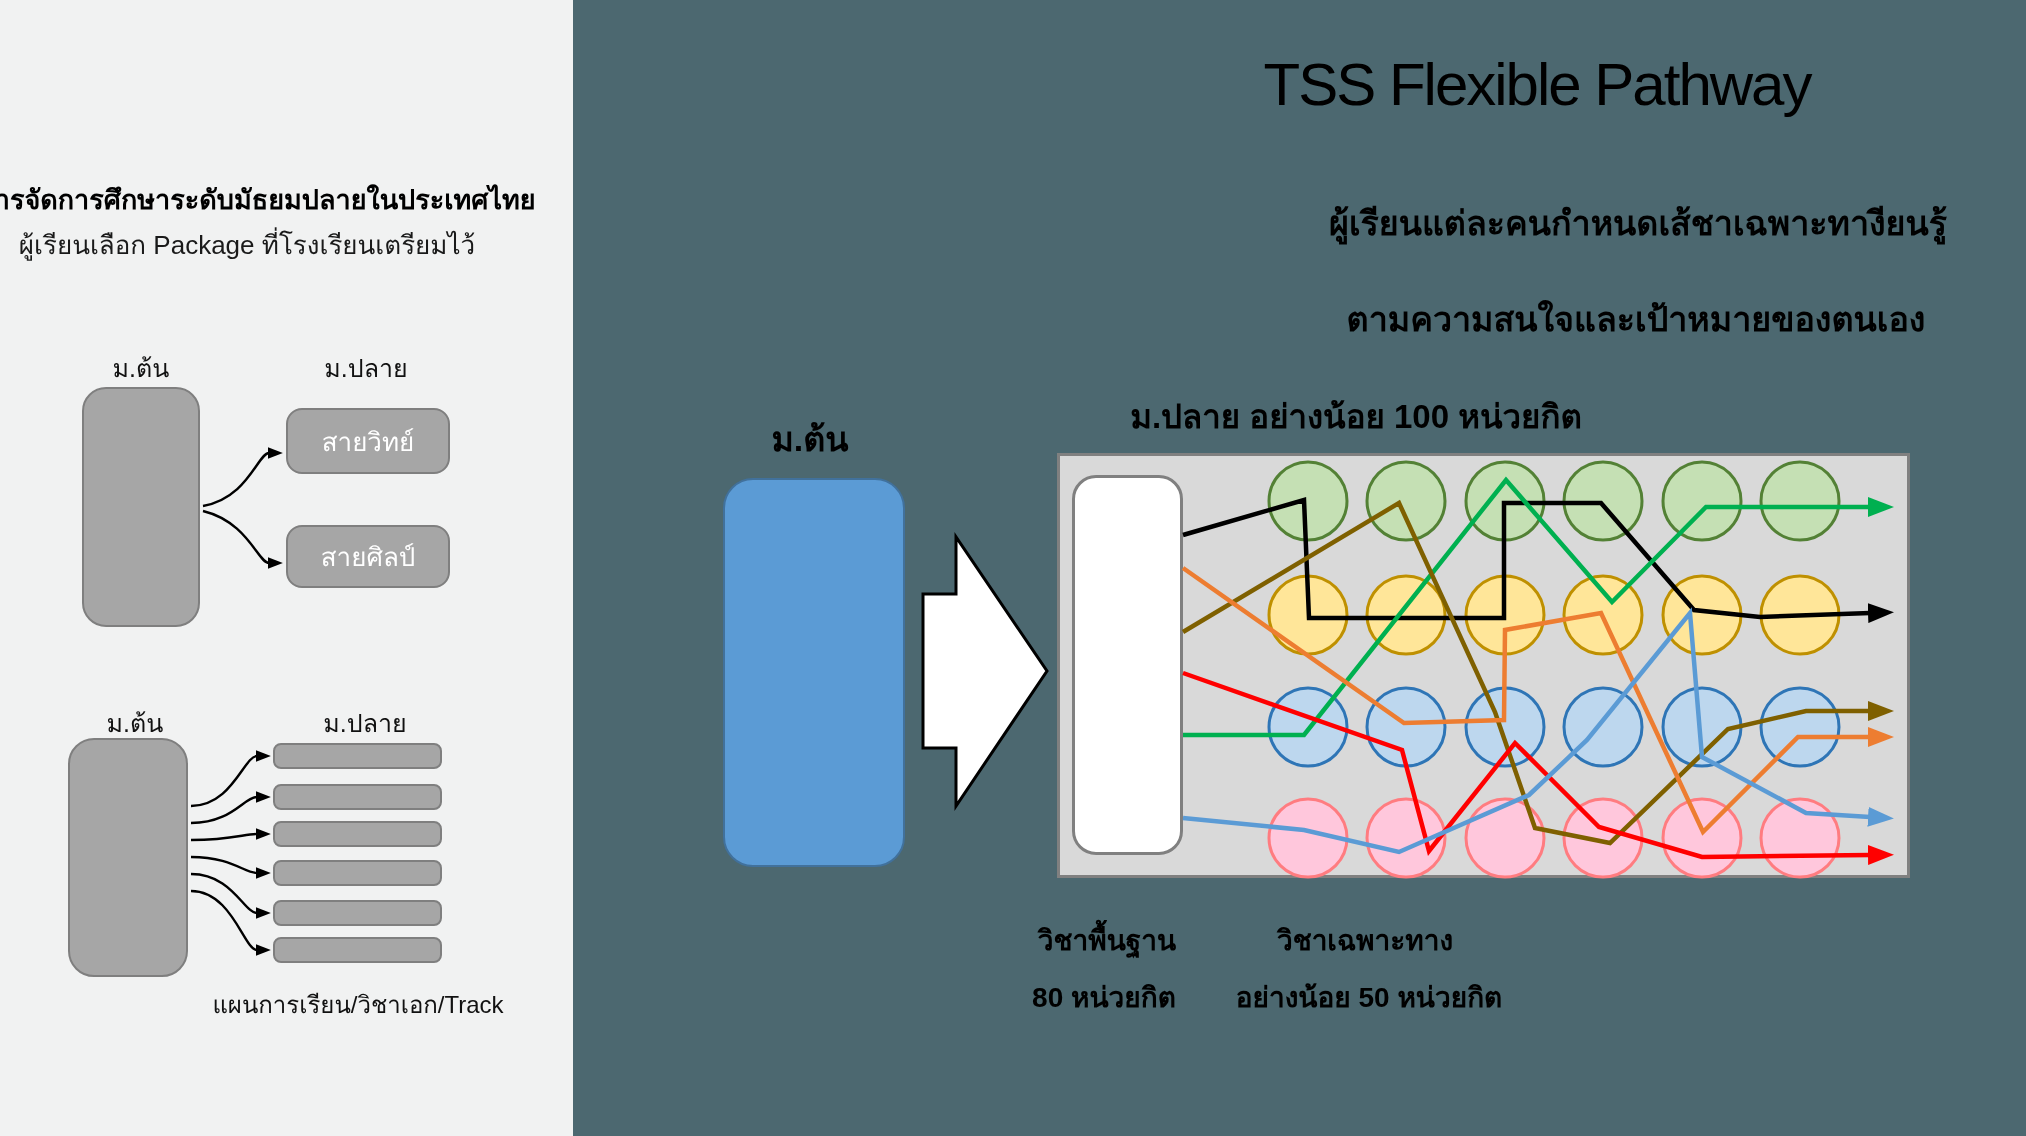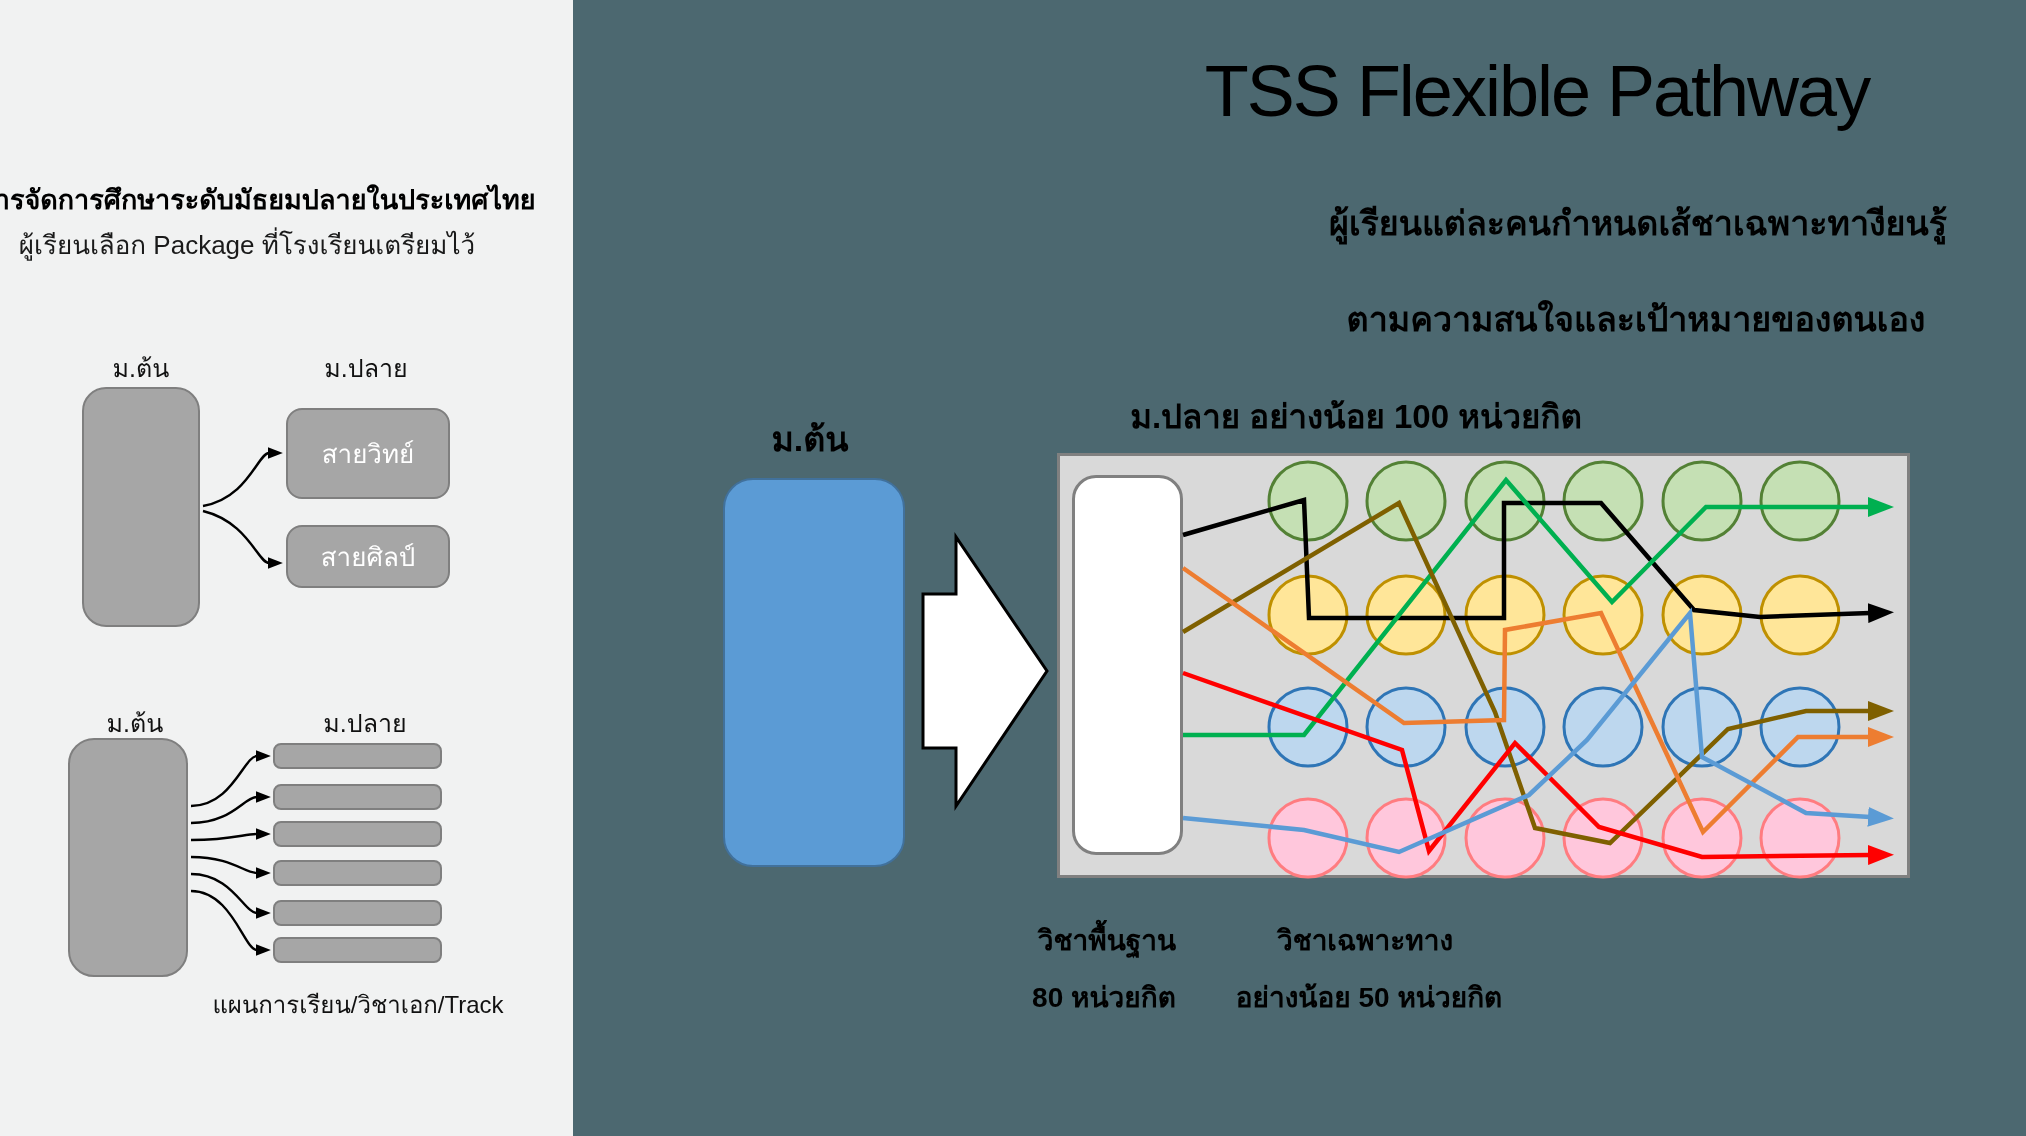--- a/index.html
+++ b/index.html
@@ -11,21 +11,21 @@
   .left-panel{position:absolute;left:0;top:0;width:573px;height:1136px;background:#F1F2F2;}
   .lp-title{font-size:27px;font-weight:700;}
   .lp-sub{font-size:26px;font-weight:400;color:#1a1a1a;}
   .shape-label{font-size:25px;font-weight:500;color:#111;}
   .gray-rect{position:absolute;background:#A6A6A6;border:2px solid #7F7F7F;border-radius:24px;box-sizing:border-box;}
   .option-box{position:absolute;background:#A6A6A6;border:2px solid #7F7F7F;border-radius:16px;box-sizing:border-box;
               display:flex;align-items:center;justify-content:center;color:#fff;font-size:26px;}
   .track-bar{position:absolute;background:#A6A6A6;border:2px solid #7F7F7F;border-radius:8px;box-sizing:border-box;}
   .lp-caption{font-size:24px;font-weight:400;color:#111;}
   
-  .rt-title{font-size:72px;font-weight:500;letter-spacing:-2px;}
+  .rt-title{font-size:60px;font-weight:500;letter-spacing:-2px;}
   .rt-sub{font-size:34px;font-weight:700;}
   .big-label{font-size:34px;font-weight:700;}
   .small-label{font-size:28px;font-weight:700;}
   .blue-rect{position:absolute;left:723px;top:478px;width:182px;height:389px;background:#5B9BD5;
              border:2px solid #41719C;border-radius:30px;box-sizing:border-box;}
   .panel{position:absolute;left:1057px;top:453px;width:853px;height:425px;background:#D9D9D9;
          border:3px solid #808080;box-sizing:border-box;}
   .white-rect{position:absolute;left:1072px;top:475px;width:111px;height:380px;background:#FFFFFF;
               border:3px solid #808080;border-radius:24px;box-sizing:border-box;}
   #overlay{position:absolute;left:0;top:0;width:2026px;height:1136px;pointer-events:none;}
@@ -35,21 +35,21 @@
 
 <div class="stage">
 
   <div class="left-panel">
     <div class="abs ctr lp-title" style="left:257px;top:178px;">การจัดการศึกษาระดับมัธยมปลายในประเทศไทย</div>
     <div class="abs ctr lp-sub" style="left:247px;top:224px;">ผู้เรียนเลือก Package ที่โรงเรียนเตรียมไว้</div>
 
     <div class="abs ctr shape-label" style="left:141px;top:348px;">ม.ต้น</div>
     <div class="abs ctr shape-label" style="left:366px;top:348px;">ม.ปลาย</div>
     <div class="gray-rect" style="left:82px;top:387px;width:118px;height:240px;"></div>
-    <div class="option-box" style="left:286px;top:408px;width:164px;height:91px;">
+    <div class="option-box" style="left:286px;top:408px;width:164px;height:66px;">
       <span>สายวิทย์</span>
     </div>
     <div class="option-box" style="left:286px;top:525px;width:164px;height:63px;">
       <span>สายศิลป์</span>
     </div>
 
     <div class="abs ctr shape-label" style="left:135px;top:703px;">ม.ต้น</div>
     <div class="abs ctr shape-label" style="left:365px;top:703px;">ม.ปลาย</div>
     <div class="gray-rect" style="left:68px;top:738px;width:120px;height:239px;border-radius:26px;"></div>
     <div id="tracks">

